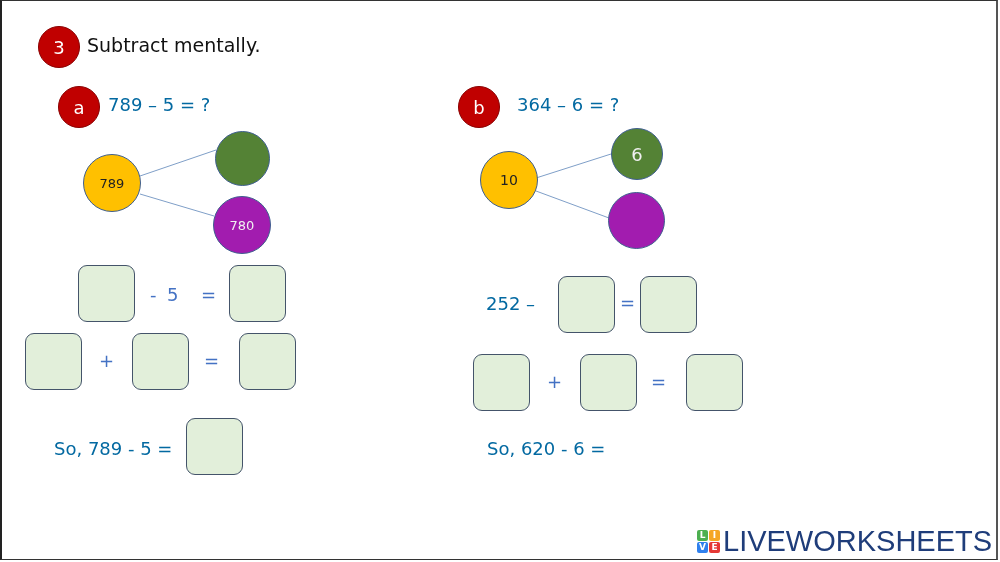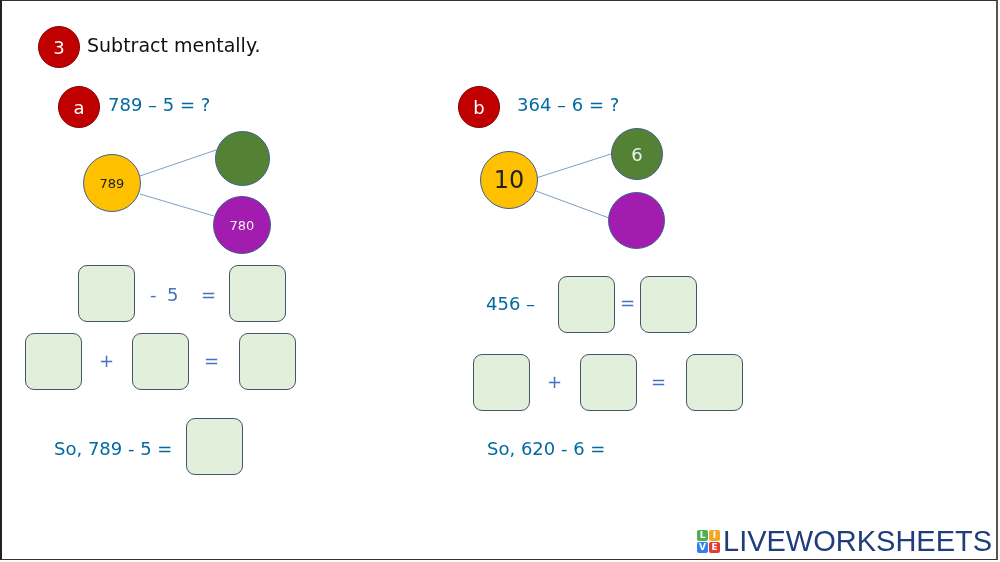--- a/index.html
+++ b/index.html
@@ -66,31 +66,31 @@
 <div class="box" style="left:239px;top:333px;"></div>
 
 <div class="abs eq" style="left:54px;top:438px;">So, 789 - 5 =</div>
 <div class="box" style="left:186px;top:418px;"></div>
 
 <div class="badge" style="left:458px;top:86px;width:42px;height:42px;">
   <span>b</span>
 </div>
 <div class="abs eq" style="left:517px;top:94px;">364 – 6 = ?</div>
 
-<div class="circle yellow" style="left:480px;top:151px;width:58px;height:58px;font-size:24px;justify-content:center;">
+<div class="circle yellow" style="left:480px;top:151px;width:58px;height:58px;font-size:14px;justify-content:center;">
   <span>10</span>
 </div>
 <div class="circle green" style="left:611px;top:128px;width:52px;height:52px;font-size:18px;">
   <span>6</span>
 </div>
 <div class="circle purple" style="left:608px;top:192px;width:57px;height:57px;font-size:18px;">
   <span></span>
 </div>
 
-<div class="abs eq" style="left:486px;top:293px;">456 –</div>
+<div class="abs eq" style="left:486px;top:293px;">252 –</div>
 <div class="box" style="left:558px;top:276px;"></div>
 <div class="op" style="left:620px;top:292px;">=</div>
 <div class="box" style="left:640px;top:276px;"></div>
 
 <div class="box" style="left:473px;top:354px;"></div>
 <div class="op" style="left:547px;top:371px;">+</div>
 <div class="box" style="left:580px;top:354px;"></div>
 <div class="op" style="left:651px;top:371px;">=</div>
 <div class="box" style="left:686px;top:354px;"></div>
 

